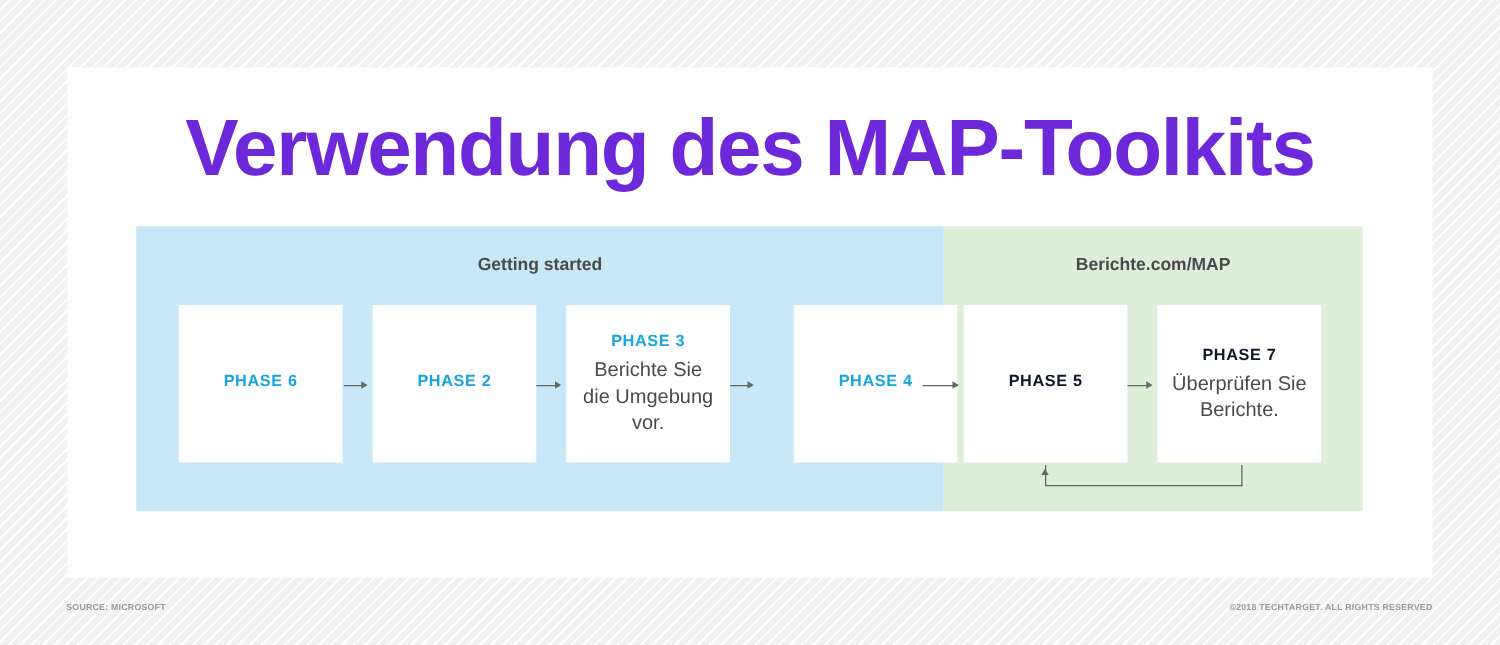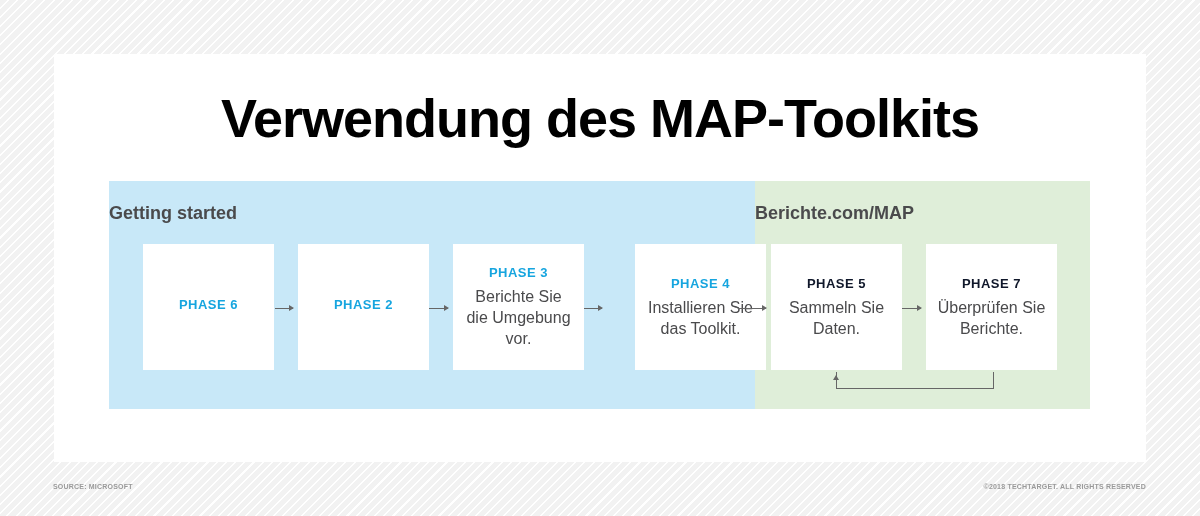--- a/index.html
+++ b/index.html
@@ -3,25 +3,25 @@
 <meta charset="utf-8">
 <style>
   html, body { margin:0; padding:0; }
   body {
     width:1200px; height:516px; position:relative; overflow:hidden;
     background-color:#f2f2f2;
     background-image: repeating-linear-gradient(135deg, #f2f2f2 0px, #f2f2f2 5px, #ffffff 5px, #ffffff 6.5px);
     font-family: "Liberation Sans", "DejaVu Sans", sans-serif;
   }
   .card { position:absolute; left:54px; top:54px; width:1092px; height:408px; background:#ffffff; }
-  .title { position:absolute; left:0; top:88px; width:1200px; text-align:center; font-size:54px; font-weight:bold; color:#000000; letter-spacing:-1px; line-height:60px; }
+  .title { position:absolute; left:0; top:88px; width:1200px; text-align:center; font-size:64px; font-weight:bold; color:#6d28d9; letter-spacing:-1px; line-height:60px; }
   .panel { position:absolute; top:181px; height:228px; }
   .panel.blue { left:109px; width:646px; background:#c8e8f8; }
   .panel.green { left:755px; width:335px; background:#dfeed9; }
-  .panel-title { position:absolute; top:22px; left:0; width:100%; text-align:left; font-size:18px; font-weight:bold; color:#4a4a4c; }
+  .panel-title { position:absolute; top:22px; left:0; width:100%; text-align:center; font-size:14px; font-weight:bold; color:#4a4a4c; }
   .box { position:absolute; top:244px; width:131px; height:126px; background:#ffffff; display:flex; flex-direction:column; align-items:center; justify-content:center; text-align:center; }
   .phase { font-size:13px; font-weight:bold; letter-spacing:0.5px; margin-bottom:6px; }
   .phase.blue { color:#16a5df; }
   .phase.green { color:#0f172a; }
   .desc { font-size:16px; color:#4a4a4c; line-height:21px; white-space:pre-line; }
   .arrow { position:absolute; height:1px; background:#666; top:308px; }
   .arrow::after { content:""; position:absolute; right:-1px; top:-3px; border-left:5px solid #666; border-top:3.5px solid transparent; border-bottom:3.5px solid transparent; }
   .loop { position:absolute; left:836px; top:372px; width:156px; height:16px; border:1px solid #666; border-top:none; }
   .loop-head { position:absolute; left:833px; top:375px; border-bottom:5px solid #666; border-left:3.5px solid transparent; border-right:3.5px solid transparent; }
   .foot { position:absolute; top:483px; font-size:7px; font-weight:bold; color:#9a9a9a; letter-spacing:0.2px; }
@@ -46,27 +46,23 @@
   <div class="phase blue">PHASE 2</div>
 </div>
 <div class="box" style="left:453px">
   <div class="phase blue">PHASE 3</div>
   <div class="desc">Berichte Sie
 die Umgebung
 vor.</div>
 </div>
 <div class="box" style="left:635px">
   <div class="phase blue">PHASE 4</div>
-  <div class="desc">Installieren Sie
-das Toolkit.</div>
 </div>
 <div class="box" style="left:771px">
   <div class="phase green">PHASE 5</div>
-  <div class="desc">Sammeln Sie
-Daten.</div>
 </div>
 <div class="box" style="left:926px">
   <div class="phase green">PHASE 7</div>
   <div class="desc">Überprüfen Sie
 Berichte.</div>
 </div>
 
 <div class="arrow" style="left:275px;width:18px"></div>
 <div class="arrow" style="left:429px;width:19px"></div>
 <div class="arrow" style="left:584px;width:18px"></div>

